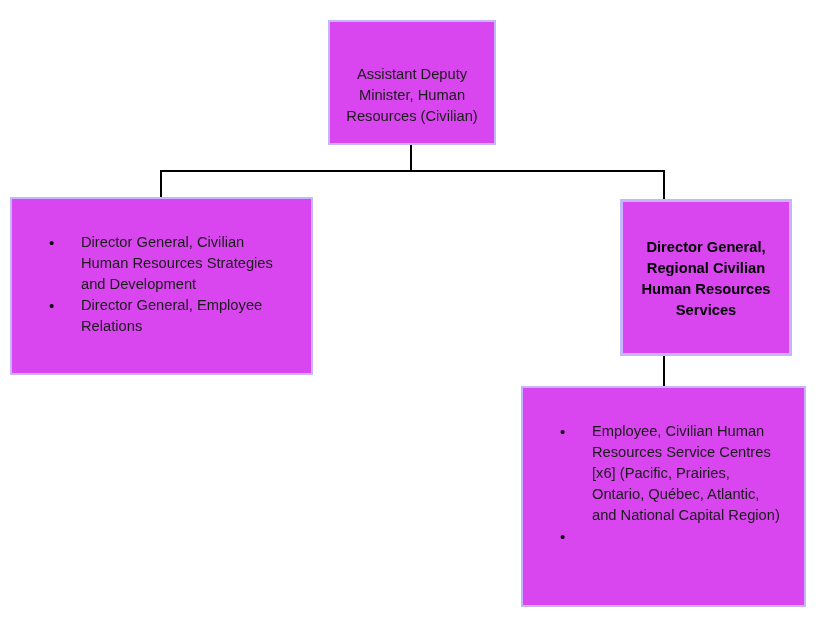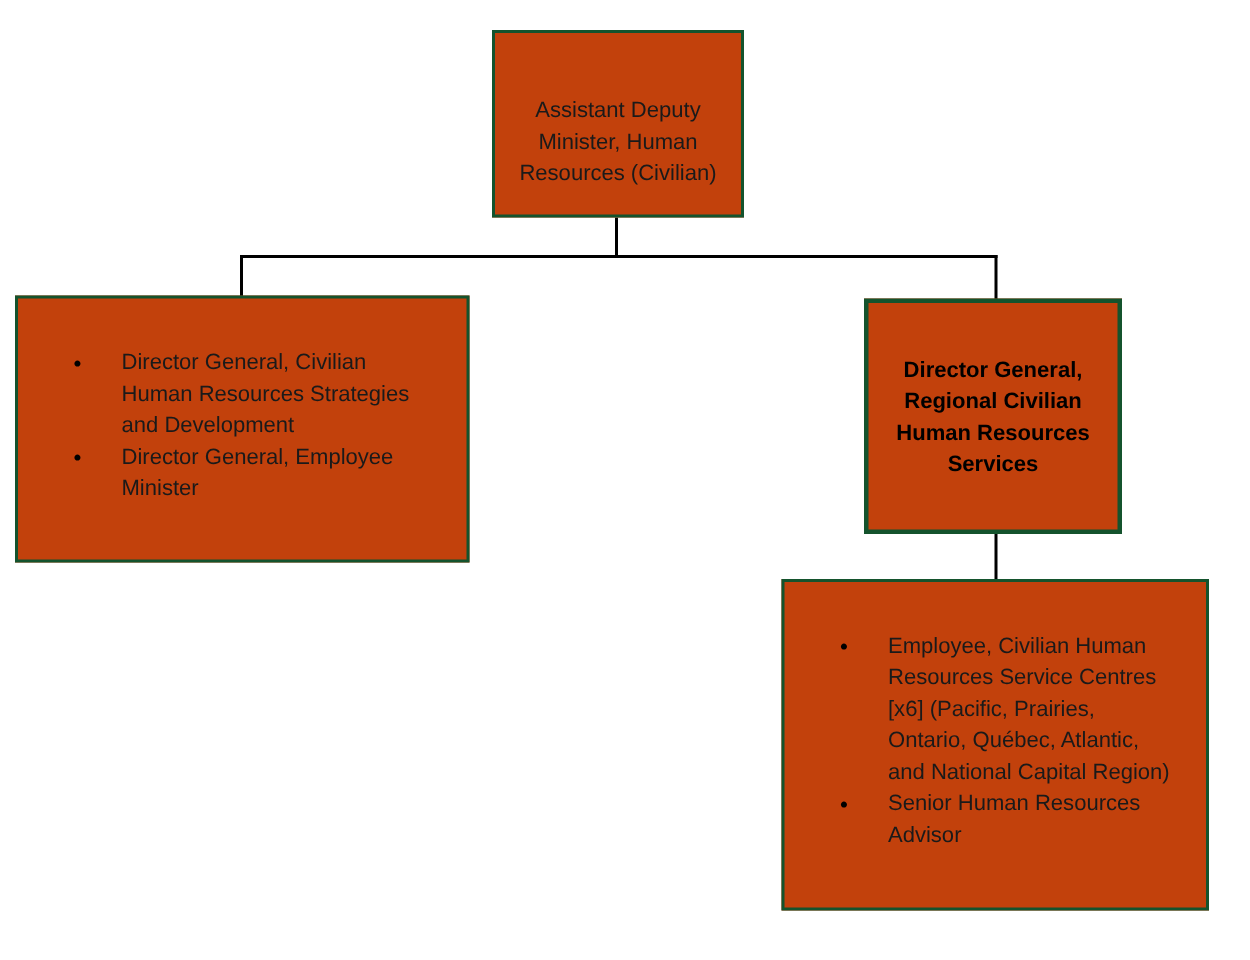--- a/index.html
+++ b/index.html
@@ -15,25 +15,26 @@
   #chart-canvas {
     position: relative;
     width: 833px;
     height: 640px;
     background: #ffffff;
     overflow: hidden;
   }
   .node-box {
     position: absolute;
     box-sizing: border-box;
-    background: #c2410c;
-    border: 2px solid #14532d;
+    background: #d946ef;
+    border: 2px solid #c4b5fd;
   }
   .node-box.emphasis {
     border-width: 3px;
+    margin-left: 44px;
   }
   .node-title {
     font-size: 14.7px;
     line-height: 21px;
     text-align: center;
     color: #1a1a1a;
   }
   .node-title.bold-title {
     font-weight: bold;
     color: #000000;
@@ -106,35 +107,34 @@
   </div>
 
   <div class="node-box" id="box-left">
     <ul class="bullet-list">
       <li class="bullet-item">
         <span class="bullet-marker">•</span>
         <span>Director General, Civilian Human Resources Strategies and Development</span>
       </li>
       <li class="bullet-item">
         <span class="bullet-marker">•</span>
-        <span>Director General, Employee Minister</span>
+        <span>Director General, Employee Relations</span>
       </li>
     </ul>
   </div>
 
   <div class="node-box emphasis" id="box-dg-reg">
     <div class="node-title bold-title">Director General, Regional Civilian Human Resources Services</div>
   </div>
 
   <div class="node-box" id="box-bottom">
     <ul class="bullet-list">
       <li class="bullet-item">
         <span class="bullet-marker">•</span>
         <span>Employee, Civilian Human Resources Service Centres [x6] (Pacific, Prairies, Ontario, Québec, Atlantic, and National Capital Region)</span>
       </li>
       <li class="bullet-item">
         <span class="bullet-marker">•</span>
-        <span>Senior Human Resources Advisor</span>
       </li>
     </ul>
   </div>
 
 </div>
 
 </body></html>

